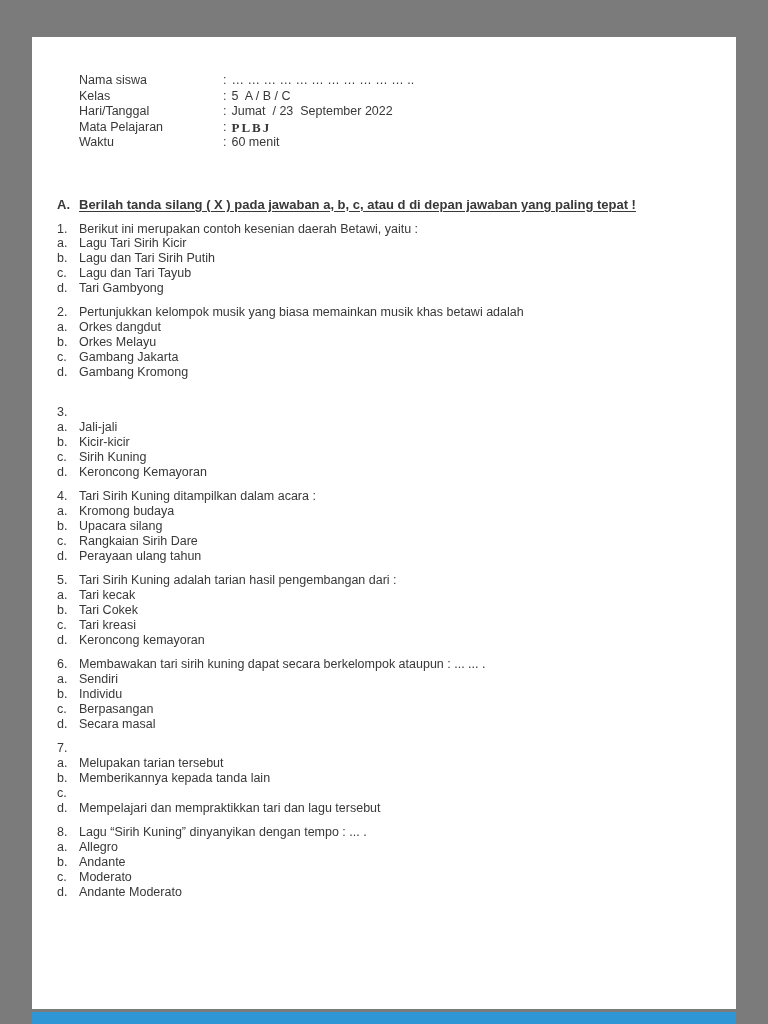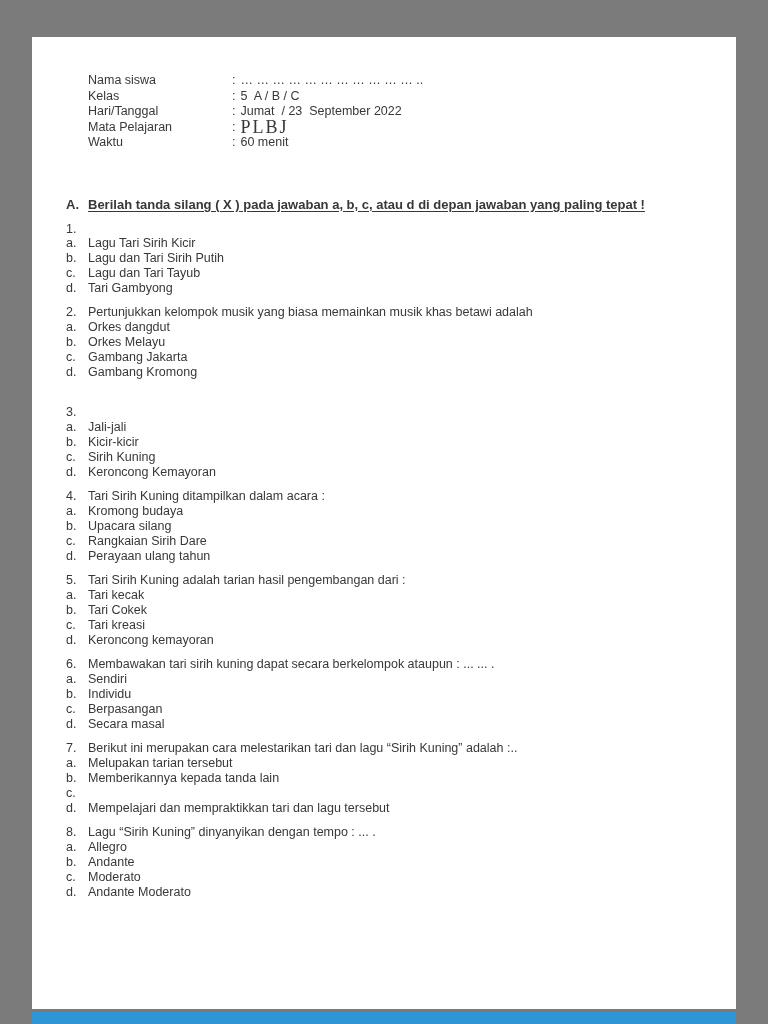--- a/index.html
+++ b/index.html
@@ -8,41 +8,41 @@
     font-family: "Liberation Sans", sans-serif;
     background: var(--bg-color, #7b7b7b);
     overflow: hidden;
   }
   .screen { position: relative; width: 768px; height: 1024px; }
   .paper {
     position: absolute; left: 32px; top: 37px;
     width: 704px; height: 972px;
     background: var(--paper-color, #ffffff);
     color: var(--text-color, #383838);
-    padding: 36px 40px 0 34px;
+    padding: 36px 40px 0 25px;
     font-size: 12.5px; line-height: 14.8px;
     overflow: hidden;
   }
   .footer-bar {
     position: absolute; left: 32px; top: 1012px;
     width: 704px; height: 12px;
     background: var(--footer-bar-color, #2e96d5);
   }
 
   
   .info-block { margin-left: 22px; margin-bottom: 45px; }
   .info-row { display: flex; line-height: 15.5px; }
   .info-label { width: 144px; flex: none; }
   .info-sep { flex: none; margin-right: 5px; }
   .info-value { white-space: pre-wrap; }
   .info-value.emphasis {
-    font-weight: normal;
+    font-weight: bold;
     font-family: "Liberation Serif", serif;
     letter-spacing: 2px;
-    font-size: 18px;
+    font-size: 13px;
   }
 
   
   .section-heading {
     display: flex;
     font-weight: bold; font-size: 13px; line-height: 17px;
     margin-bottom: 9px;
   }
   .section-marker { width: 22px; flex: none; }
   .section-text {
@@ -102,20 +102,21 @@
 
     <div class="section-heading">
       <span class="section-marker">A.</span>
       <span class="section-text">Berilah tanda silang ( X ) pada jawaban a, b, c, atau d di depan jawaban yang paling tepat !</span>
     </div>
 
     <div id="question-list">
   <div class="question">
     <div class="q-stem">
       <span class="q-number">1.</span>
+      <span class="q-text">Berikut ini merupakan contoh kesenian daerah Betawi, yaitu :</span>
     </div>
     <div class="q-options">
   <div class="option">
     <span class="opt-letter">a.</span>
     <span class="opt-text">Lagu Tari Sirih Kicir</span>
   </div>
 
   <div class="option">
     <span class="opt-letter">b.</span>
     <span class="opt-text">Lagu dan Tari Sirih Putih</span>
@@ -268,21 +269,20 @@
   <div class="option">
     <span class="opt-letter">d.</span>
     <span class="opt-text">Secara masal</span>
   </div>
 </div>
   </div>
 
   <div class="question">
     <div class="q-stem">
       <span class="q-number">7.</span>
-      <span class="q-text">Berikut ini merupakan cara melestarikan tari dan lagu “Sirih Kuning” adalah :..</span>
     </div>
     <div class="q-options">
   <div class="option">
     <span class="opt-letter">a.</span>
     <span class="opt-text">Melupakan tarian tersebut</span>
   </div>
 
   <div class="option">
     <span class="opt-letter">b.</span>
     <span class="opt-text">Memberikannya kepada tanda lain</span>

